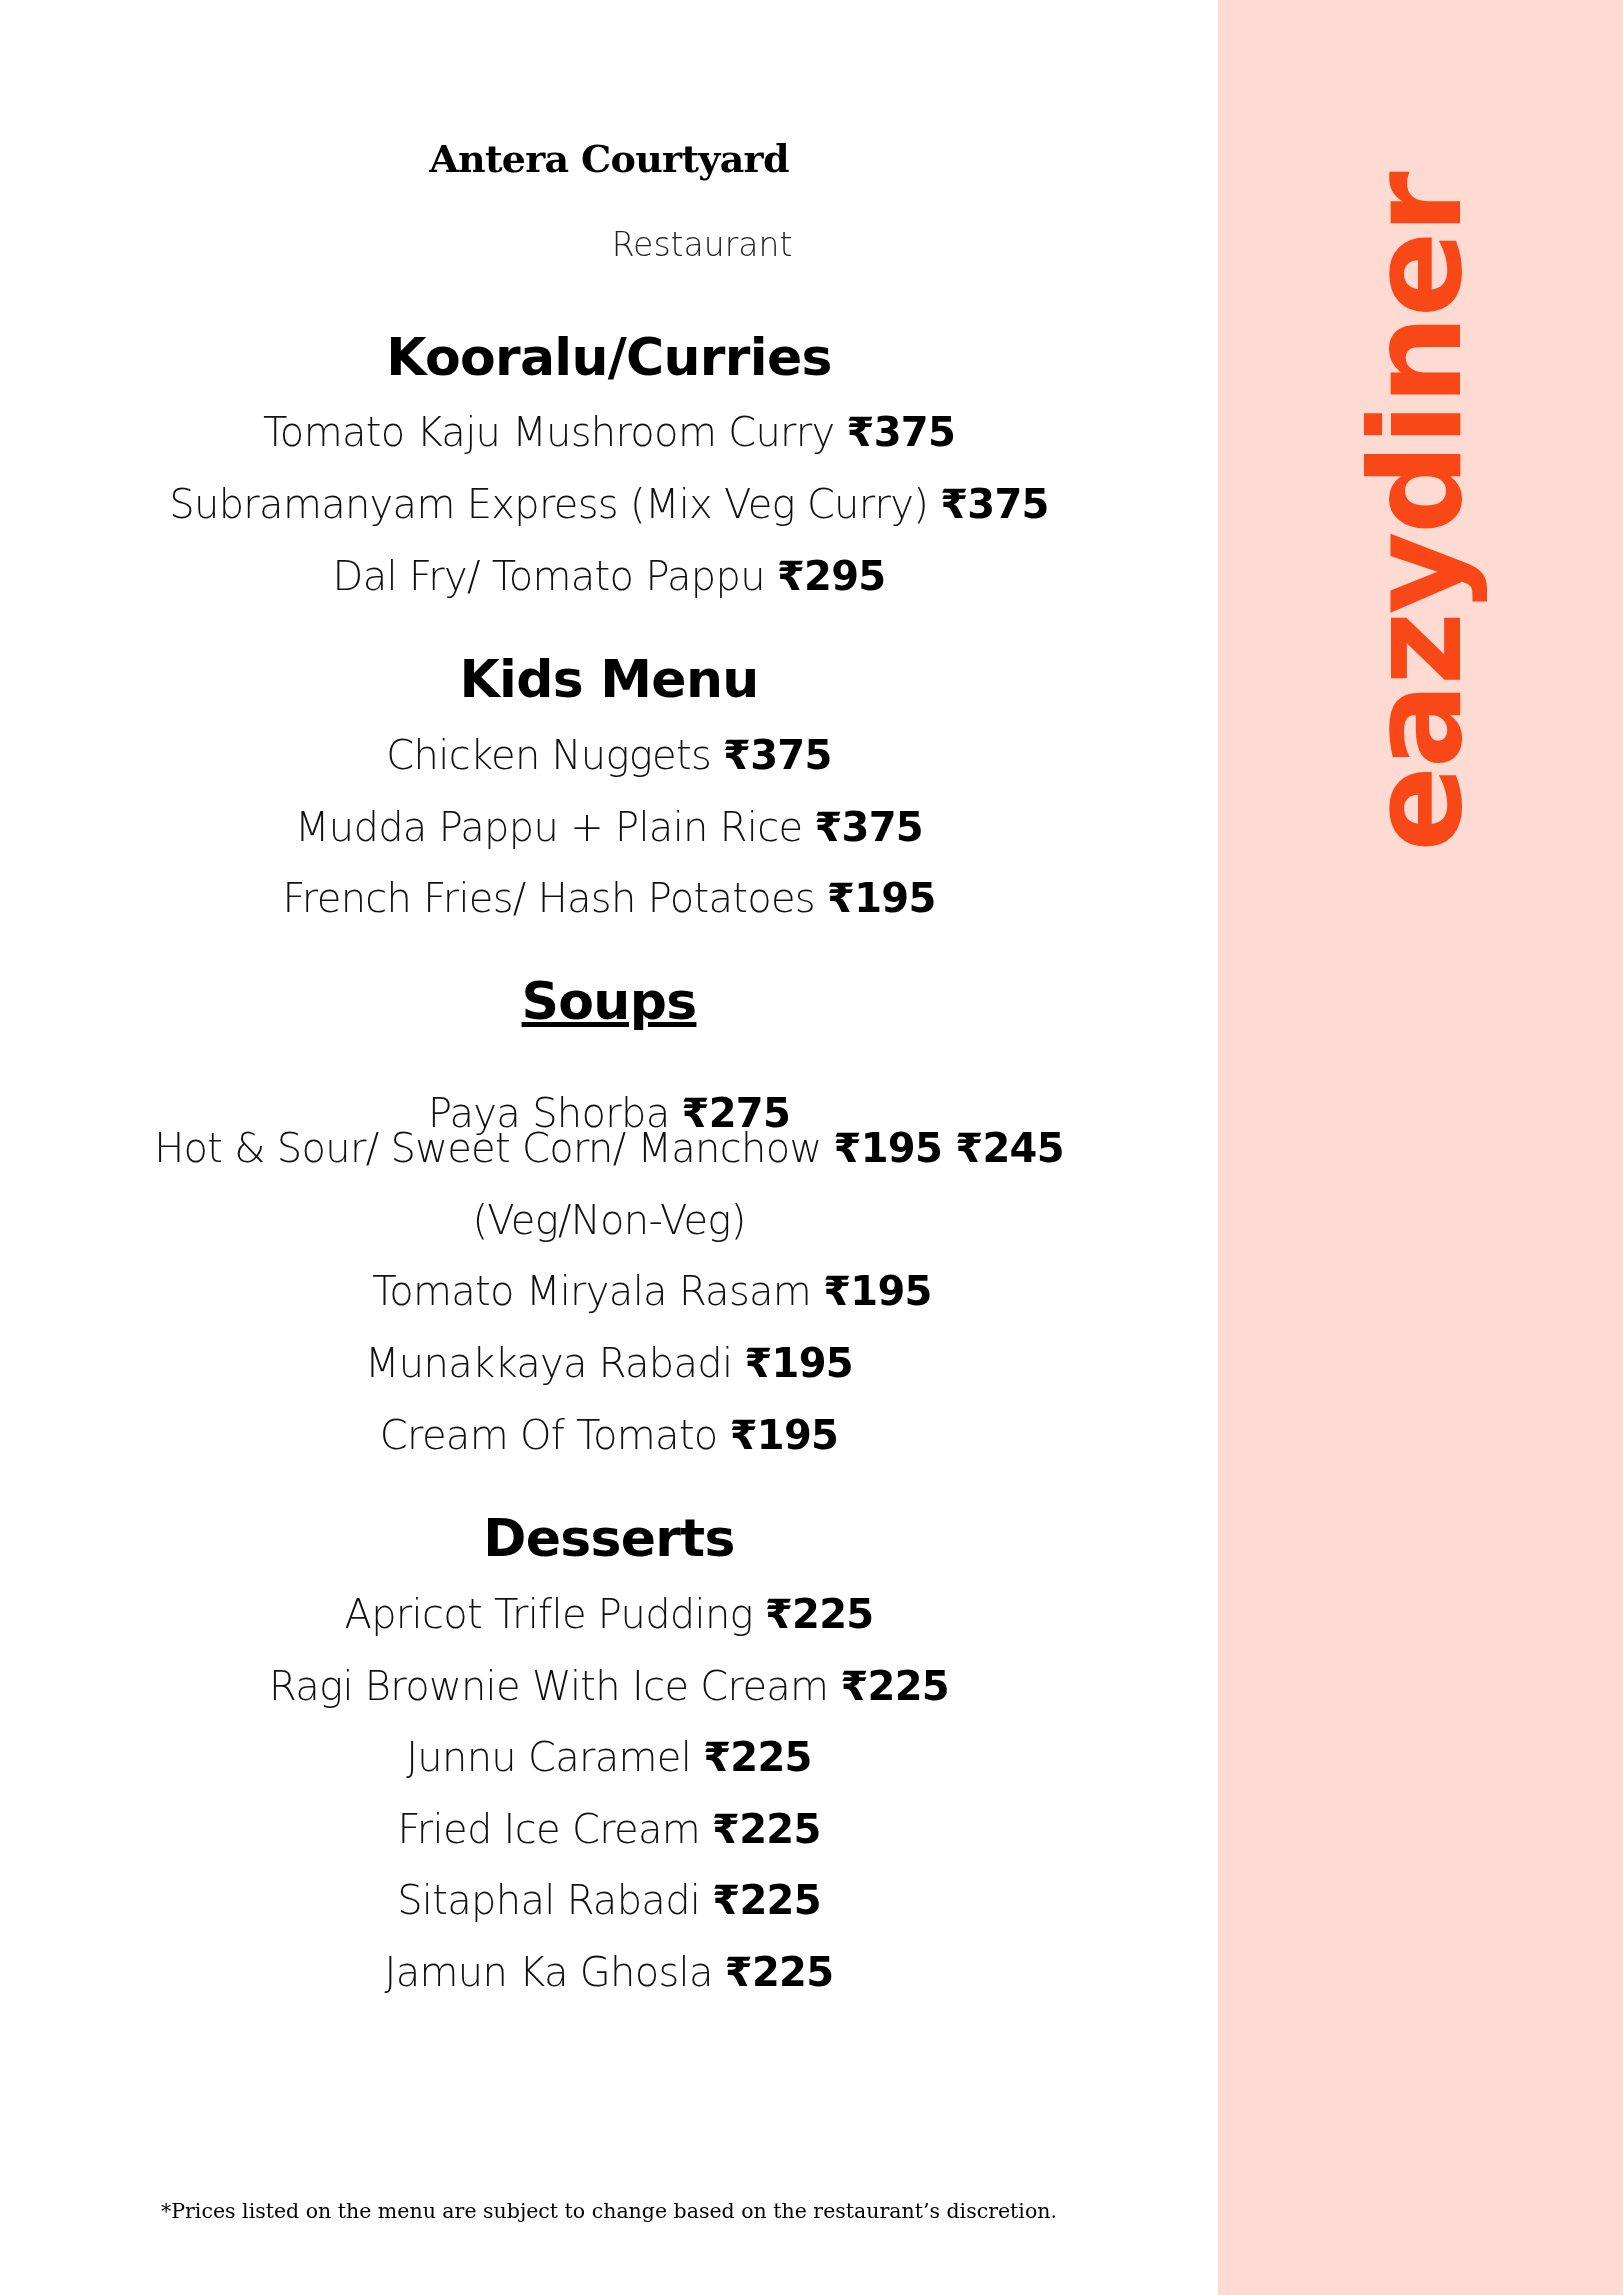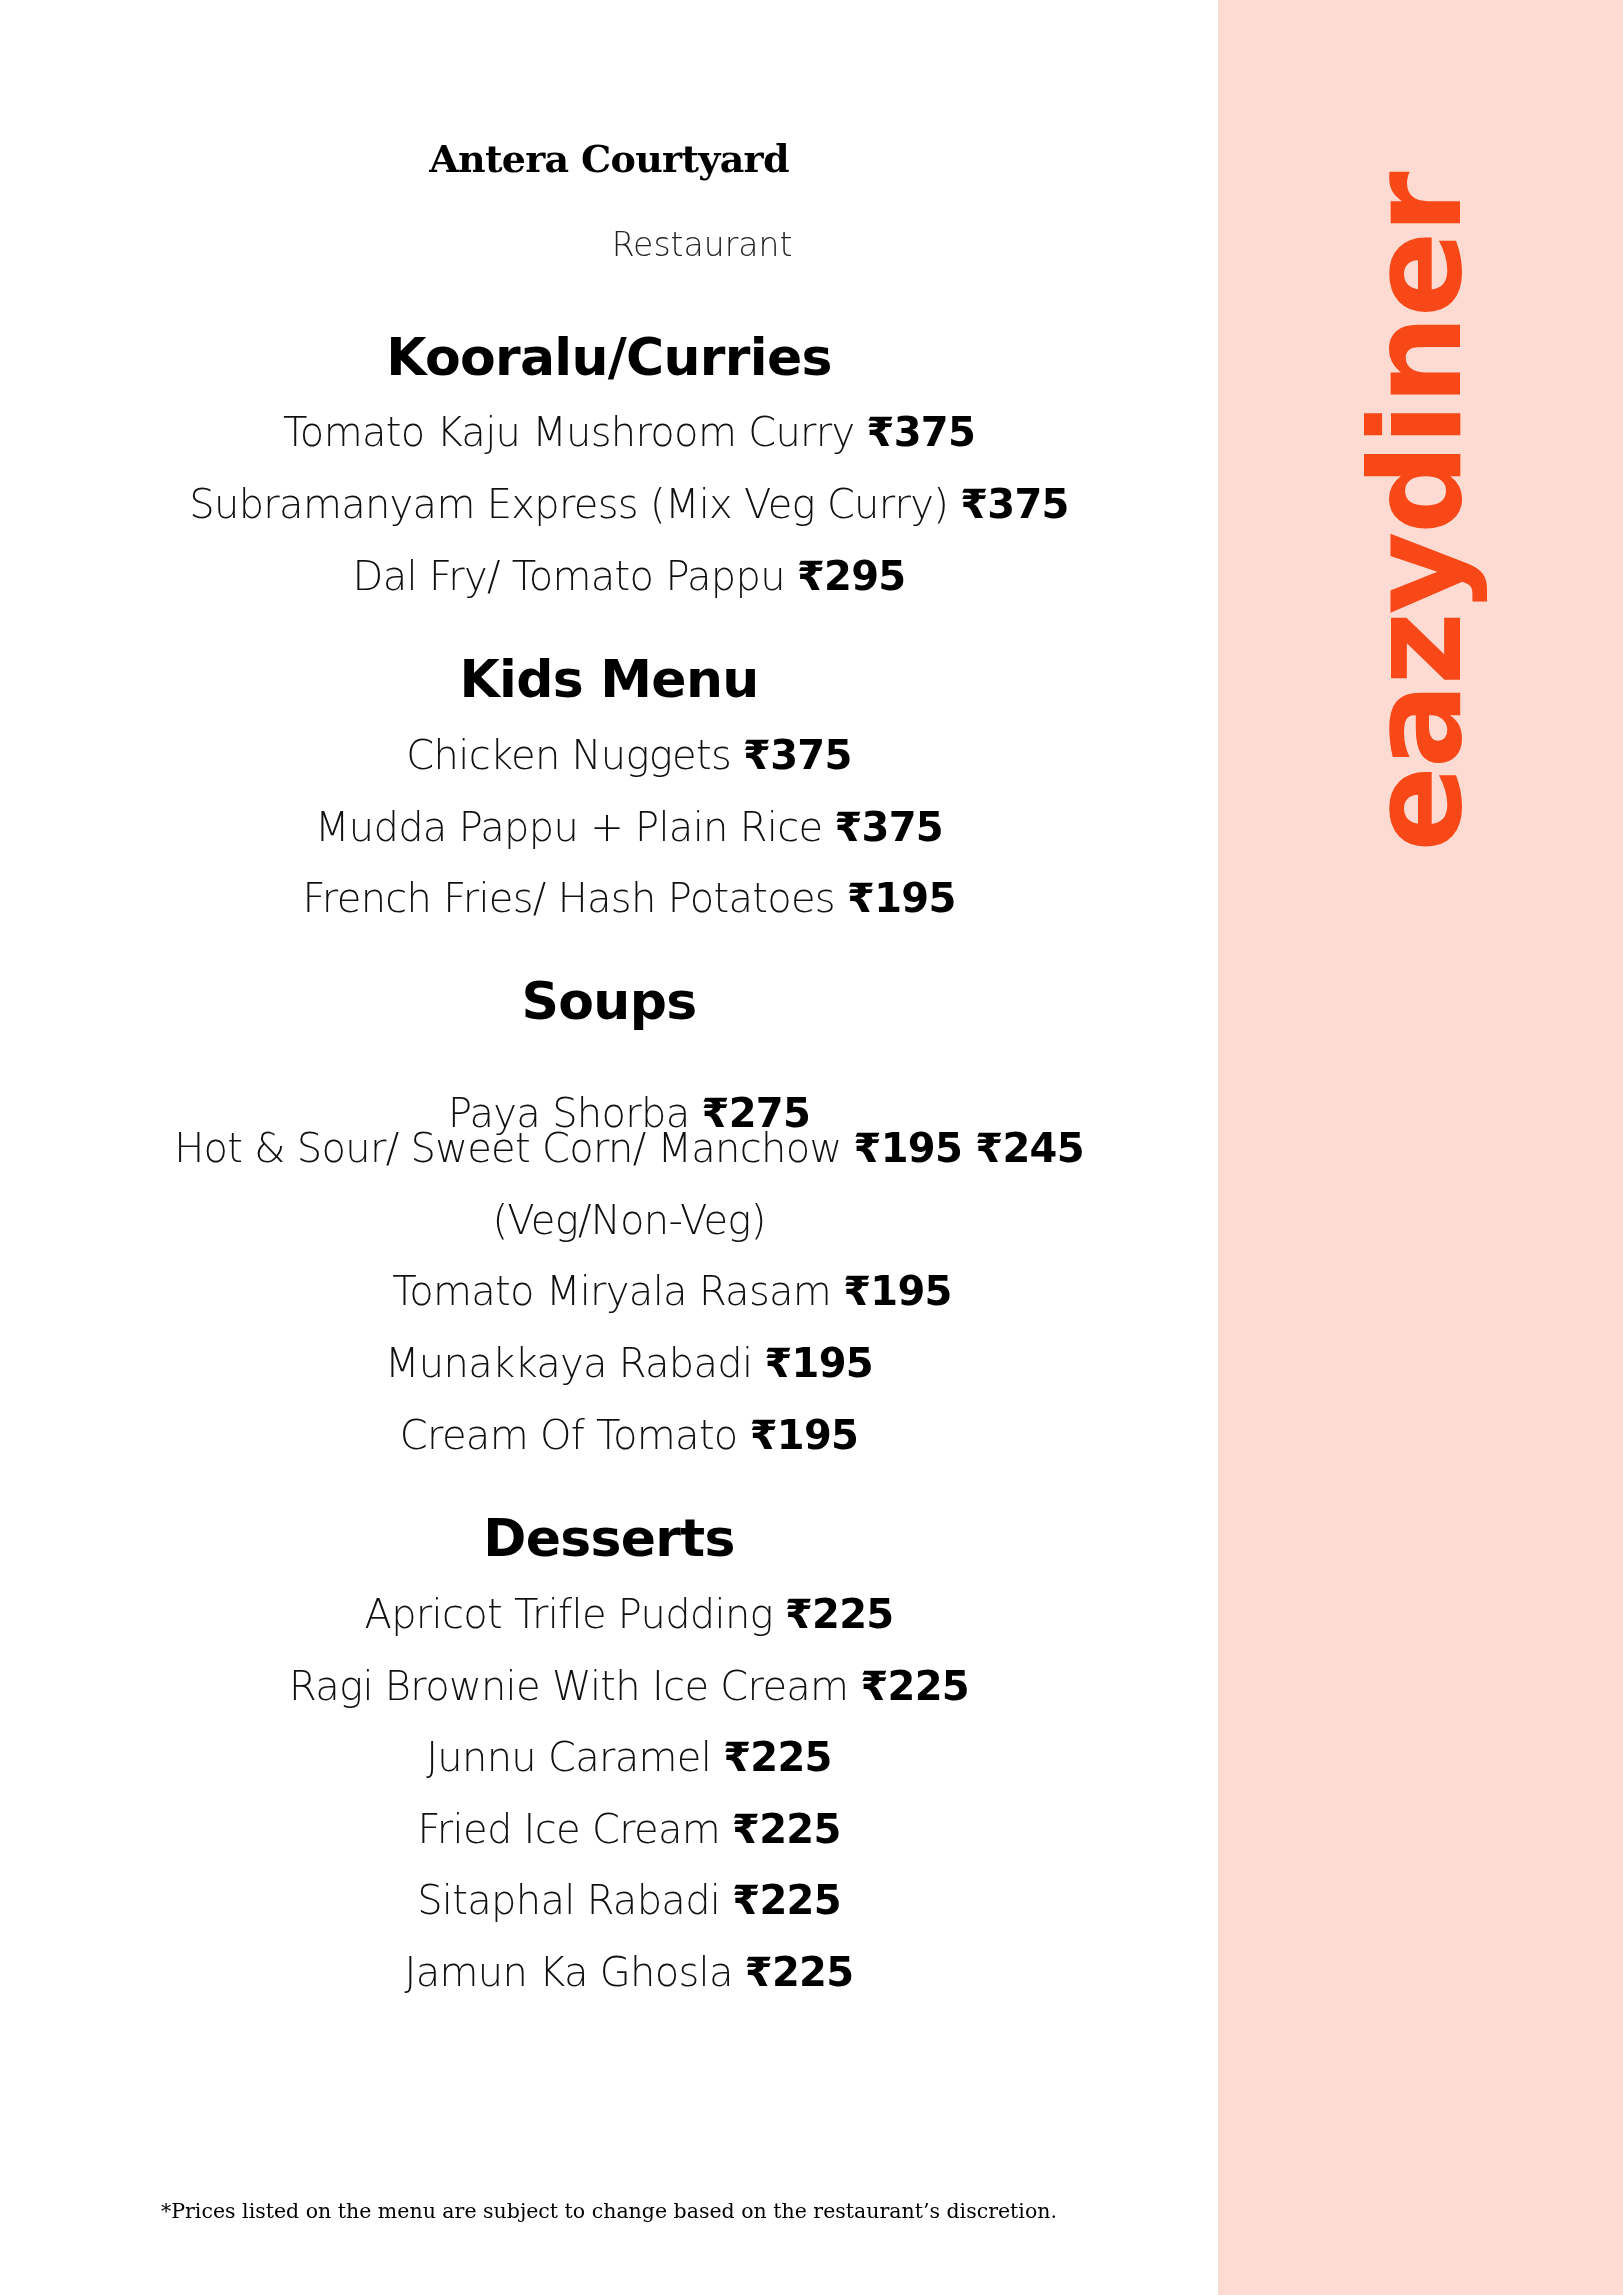--- a/index.html
+++ b/index.html
@@ -75,30 +75,29 @@
       width: 1218px;
       text-align: center;
       font-family: "DejaVu Sans", "Liberation Sans", sans-serif;
       font-weight: bold;
       font-size: 52px;
       line-height: 1;
       letter-spacing: -0.7px;
     }
     .item {
       position: absolute;
-      left: 12px;
+      left: 0;
       width: 1218px;
       text-align: center;
       font-family: "DejaVu Sans", "Liberation Sans", sans-serif;
       font-weight: normal;
       font-size: 40px;
       line-height: 1;
       white-space: nowrap;
       letter-spacing: -0.7px;
-      padding-left: 8px;
     }
     .item .name {
       font-weight: 200;
       color: #111111;
     }
     .item .price {
       font-weight: bold;
       color: #000000;
     }
     .footnote {
@@ -135,21 +134,21 @@
   <div class="item" style="top:735px;">
     <span class="name">Chicken Nuggets</span> <span class="price">₹375</span>
   </div>
   <div class="item" style="top:807px;">
     <span class="name">Mudda Pappu + Plain Rice</span> <span class="price">₹375</span>
   </div>
   <div class="item" style="top:878px;">
     <span class="name">French Fries/ Hash Potatoes</span> <span class="price">₹195</span>
   </div>
 
-  <div class="section-title" style="top:975px;">Soups</div>
+  <div class="section-title" style="top:975px;text-decoration:underline;">Soups</div>
   <div class="item" style="top:1057px;margin-top:36px;">
     <span class="name">Paya Shorba</span> <span class="price">₹275</span>
   </div>
   <div class="item" style="top:1128px;">
     <span class="name">Hot &amp; Sour/ Sweet Corn/ Manchow</span> <span class="price">₹195 ₹245</span>
   </div>
   <div class="item" style="top:1200px;">
     <span class="name">(Veg/Non-Veg)</span>
   </div>
   <div class="item" style="top:1271px;margin-left:43px;">

